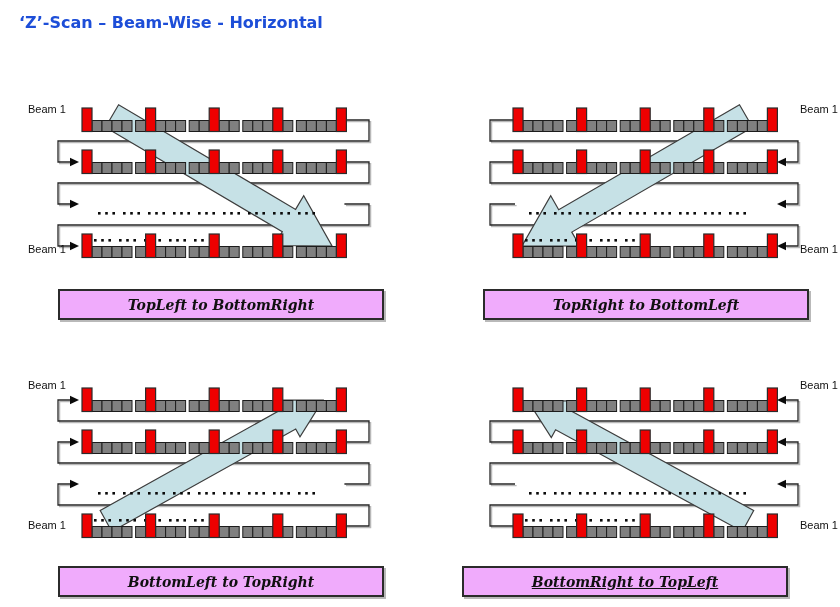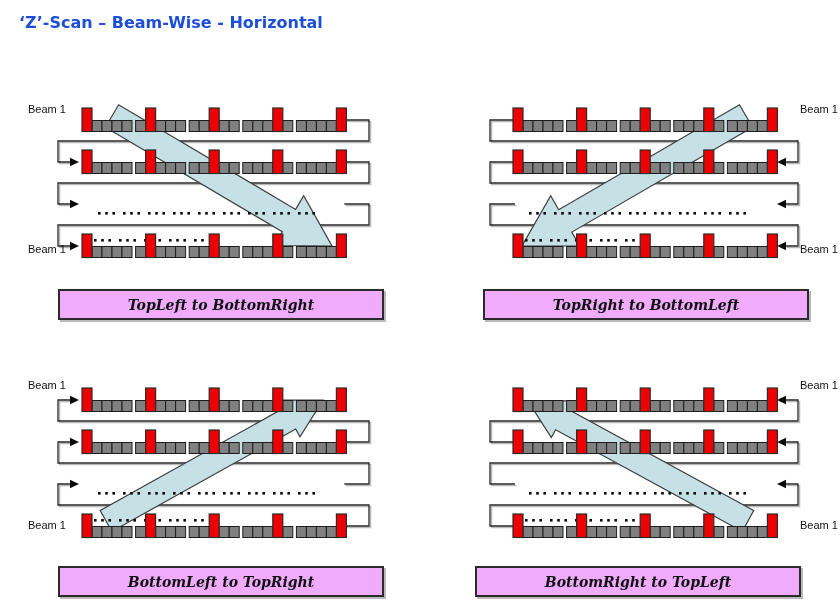--- a/index.html
+++ b/index.html
@@ -580,14 +580,14 @@
   <div class="beam-label" style="left:800px;top:103px;text-align:left;">Beam 1</div>
   <div class="beam-label" style="left:800px;top:243px;text-align:left;">Beam 1</div>
   <div class="beam-label" style="left:28px;top:379px;text-align:left;">Beam 1</div>
   <div class="beam-label" style="left:28px;top:519px;text-align:left;">Beam 1</div>
   <div class="beam-label" style="left:800px;top:379px;text-align:left;">Beam 1</div>
   <div class="beam-label" style="left:800px;top:519px;text-align:left;">Beam 1</div>
 
   <div class="qlabel" style="left:58px;top:289px;">TopLeft to BottomRight</div>
   <div class="qlabel" style="left:483px;top:289px;">TopRight to BottomLeft</div>
   <div class="qlabel" style="left:58px;top:566px;">BottomLeft to TopRight</div>
-  <div class="qlabel" style="left:475px;top:566px;">BottomRight to TopLeft</div>
+  <div class="qlabel" style="left:462px;top:566px;text-decoration:underline;">BottomRight to TopLeft</div>
 </div>
 
 </body></html>

